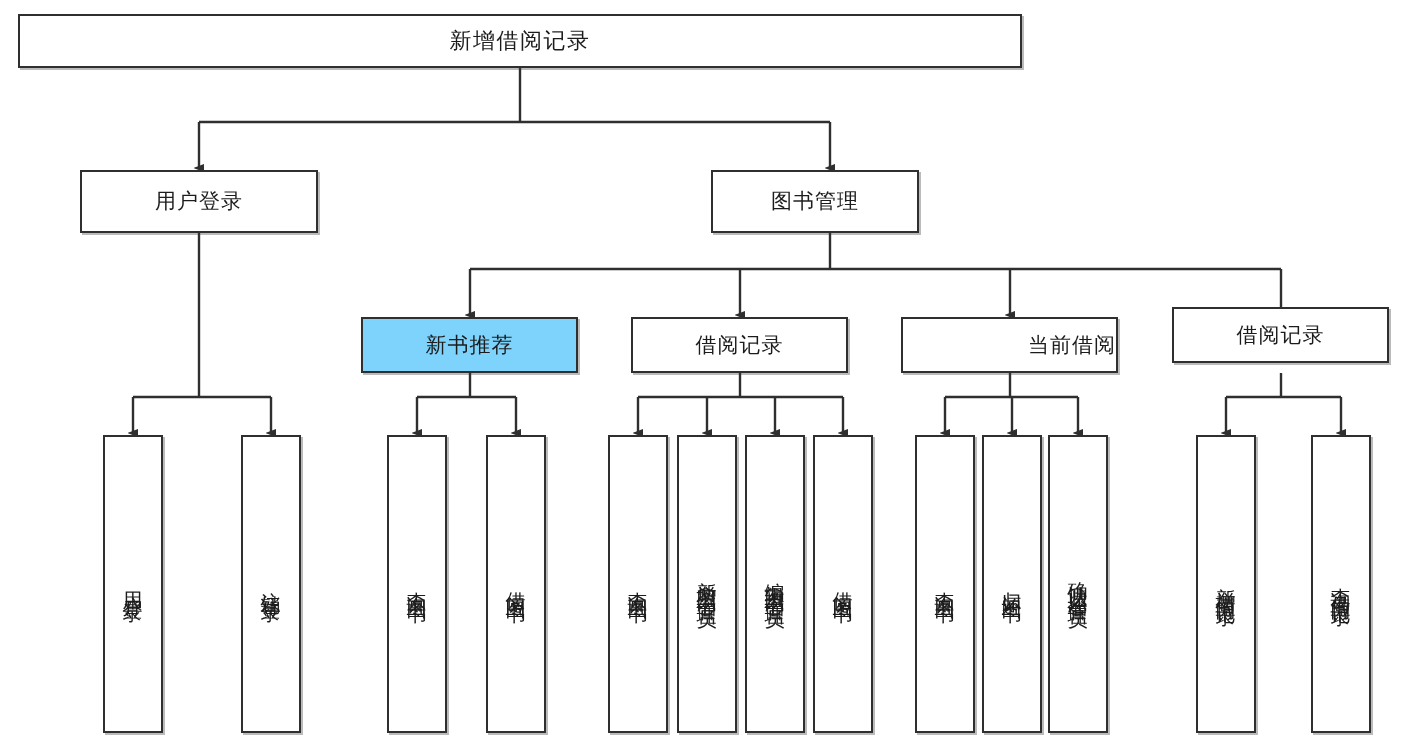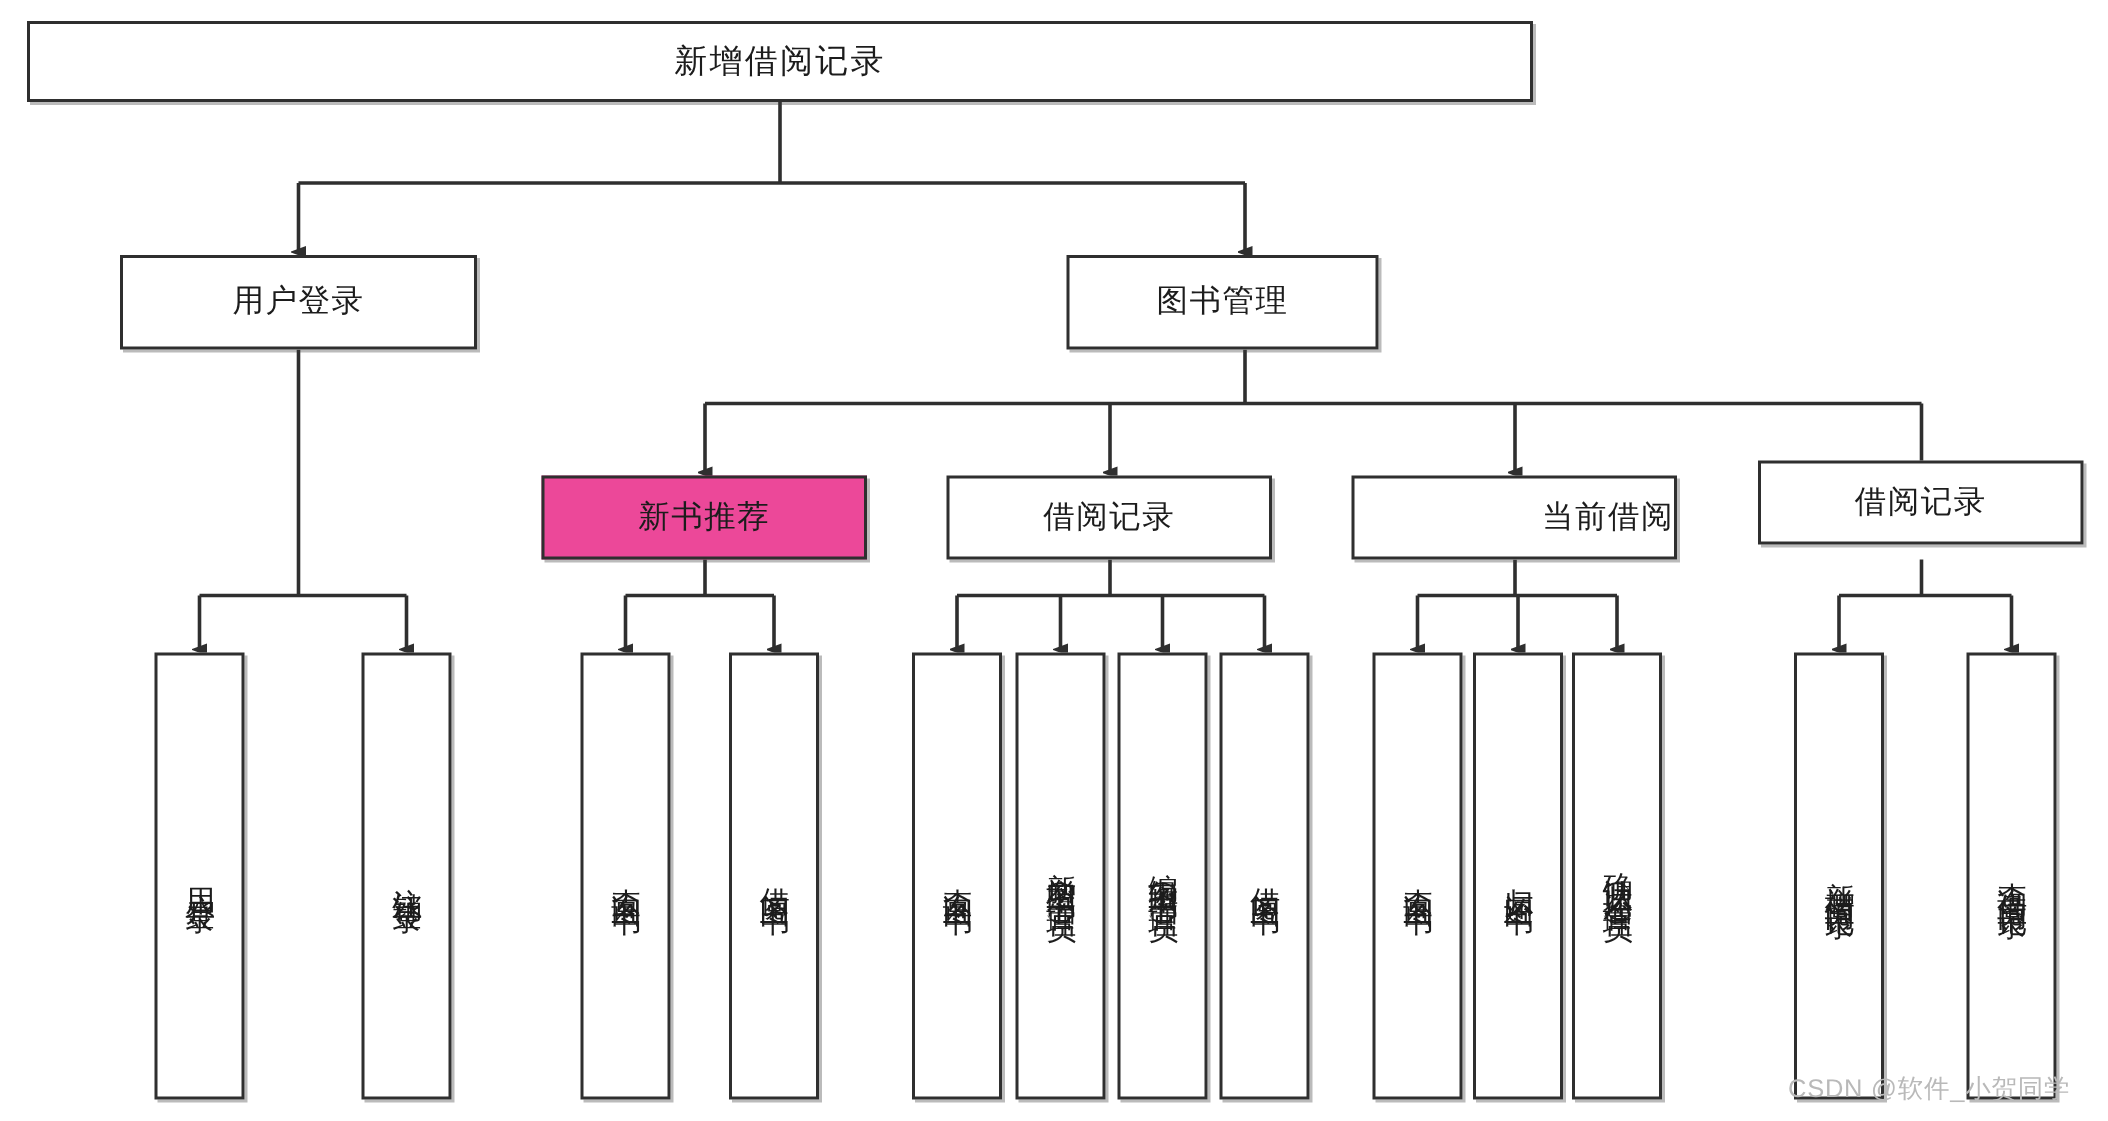--- a/index.html
+++ b/index.html
@@ -126,21 +126,21 @@
   <div id="nodes">
       <div class="node h root" style="left: 18px; top: 14px; width: 1004px; height: 54px; border-color: rgb(47, 47, 47); background: rgb(255, 255, 255);">
         <span class="label">新增借阅记录</span>
       </div>
       <div class="node h" style="left: 80px; top: 170px; width: 238px; height: 63px; border-color: rgb(47, 47, 47); background: rgb(255, 255, 255);">
         <span class="label">用户登录</span>
       </div>
       <div class="node h" style="left: 711px; top: 170px; width: 208px; height: 63px; border-color: rgb(47, 47, 47); background: rgb(255, 255, 255);">
         <span class="label">图书管理</span>
       </div>
-      <div class="node h" style="left: 361px; top: 317px; width: 217px; height: 56px; border-color: rgb(47, 47, 47); background: #ec4899;">
+      <div class="node h" style="left: 361px; top: 317px; width: 217px; height: 56px; border-color: rgb(47, 47, 47); background: #7dd3fc;">
         <span class="label">新书推荐</span>
       </div>
       <div class="node h" style="left: 631px; top: 317px; width: 217px; height: 56px; border-color: rgb(47, 47, 47); background: rgb(255, 255, 255);">
         <span class="label">借阅记录</span>
       </div>
       <div class="node h" style="left: 901px; top: 317px; width: 217px; height: 56px; border-color: rgb(47, 47, 47); background: rgb(255, 255, 255); justify-content: flex-end;">
         <span class="label">当前借阅</span>
       </div>
       <div class="node h" style="left: 1172px; top: 307px; width: 217px; height: 56px; border-color: rgb(47, 47, 47); background: rgb(255, 255, 255);">
         <span class="label">借阅记录</span>
@@ -179,14 +179,13 @@
         <span class="label">确认归还（管理员）</span>
       </div>
       <div class="node v" style="left: 1196px; top: 435px; width: 60px; height: 298px; border-color: rgb(47, 47, 47); background: rgb(255, 255, 255);">
         <span class="label">新增借阅记录</span>
       </div>
       <div class="node v" style="left: 1311px; top: 435px; width: 60px; height: 298px; border-color: rgb(47, 47, 47); background: rgb(255, 255, 255);">
         <span class="label">查询借阅记录</span>
       </div>
     </div>
 
-  <div class="watermark" style="left: 1192px; top: 714px; color: rgb(185, 185, 185);">CSDN @软件_小贺同学</div>
 </div>
 
 </body></html>

